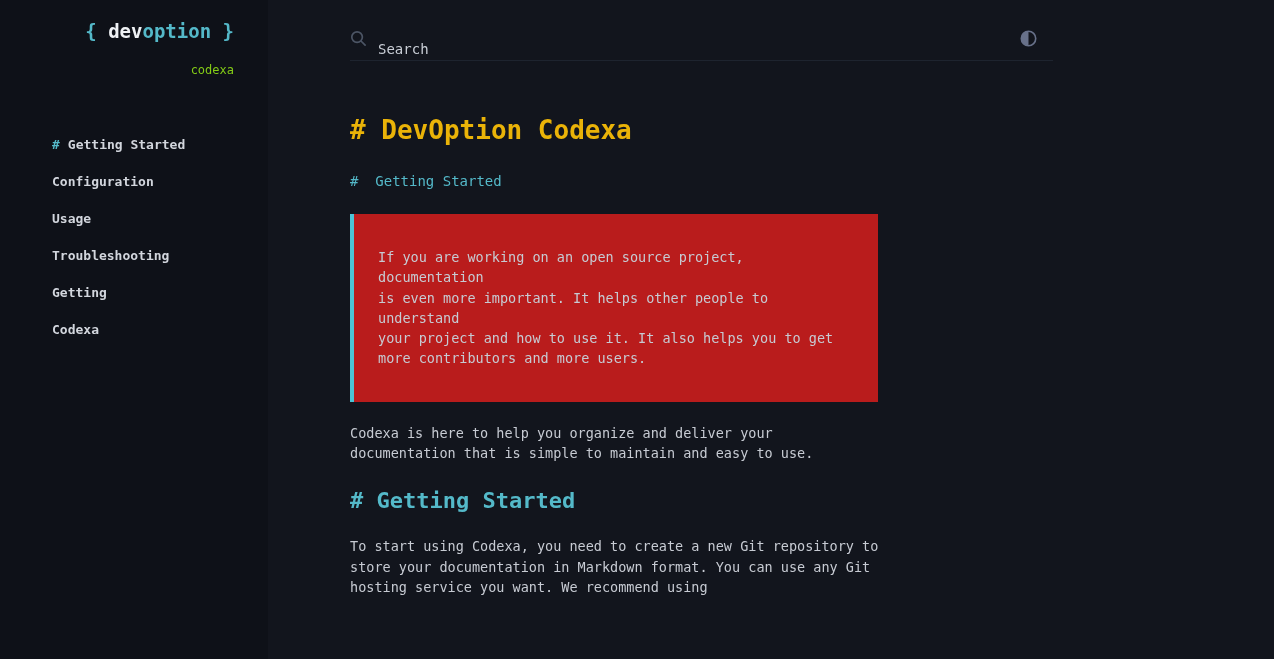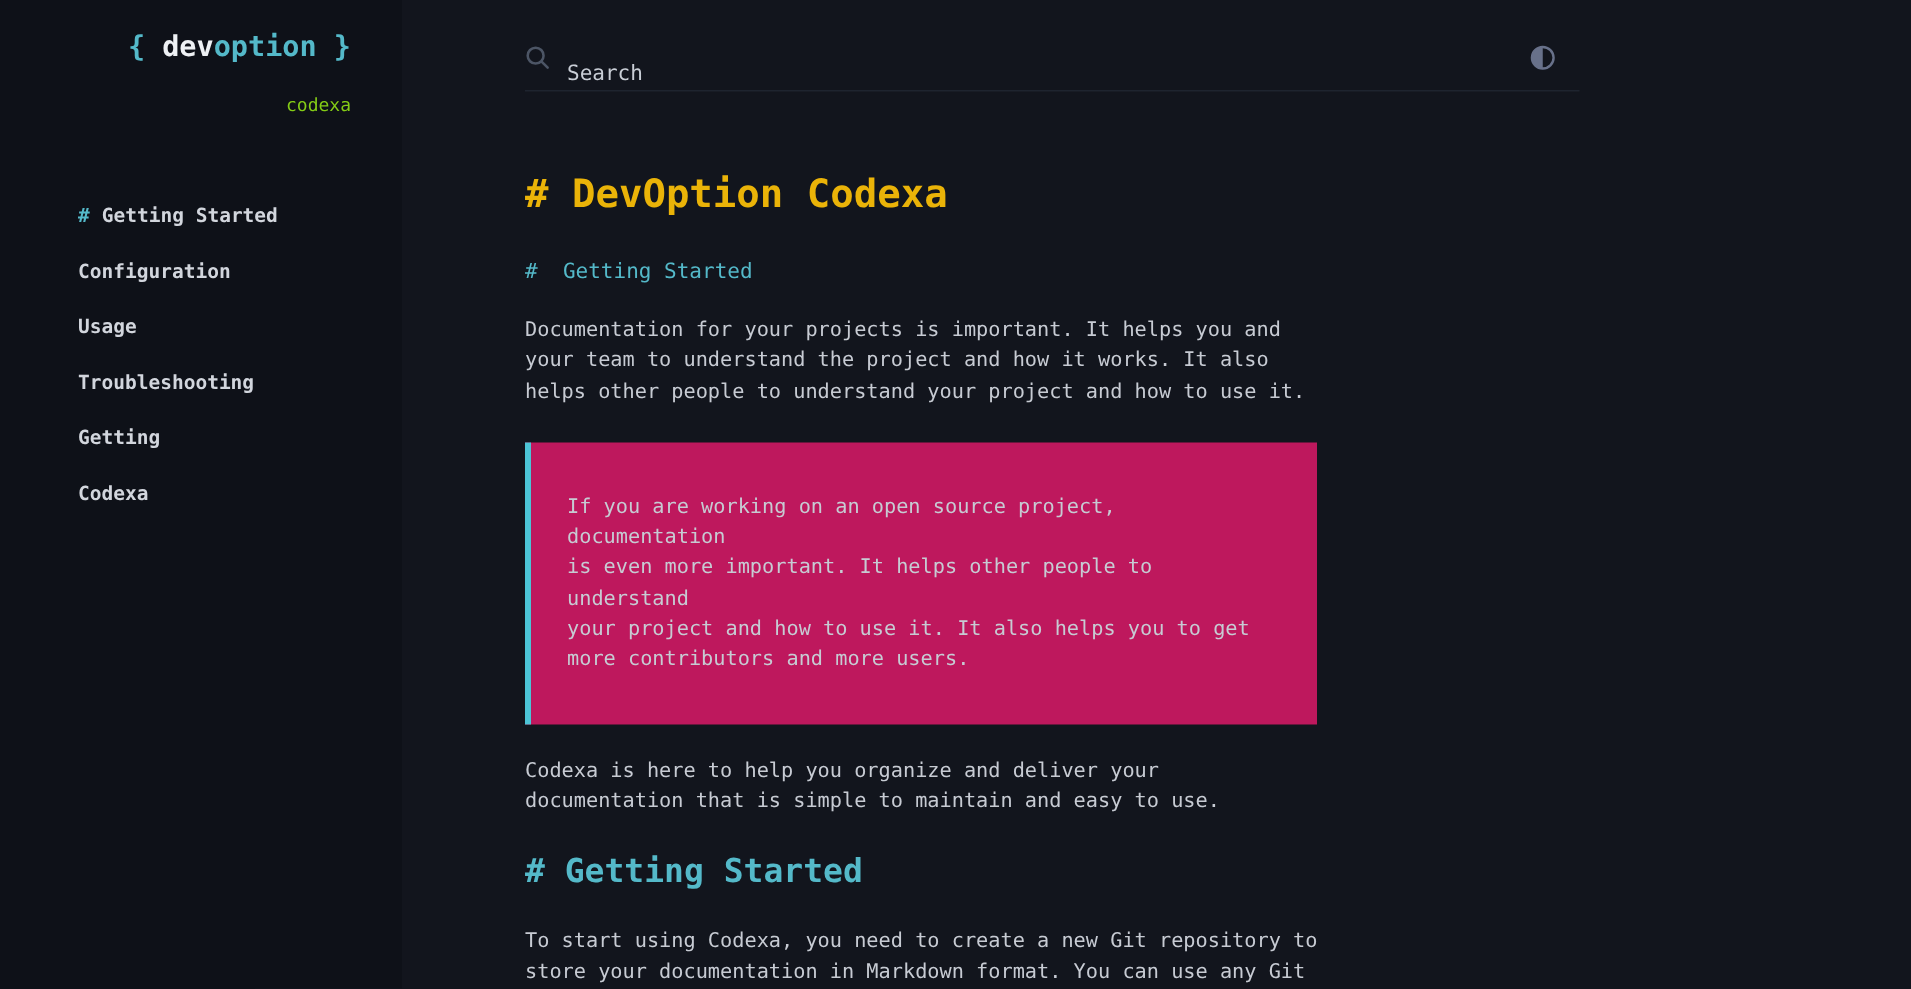--- a/index.html
+++ b/index.html
@@ -89,21 +89,21 @@
   }
   .doc p {
     margin-top: 21px;
     font-size: 13.5px;
     line-height: 20.3px;
     color: #c7cbd3;
     white-space: pre-wrap;
   }
   .doc blockquote {
     margin-top: 24px;
-    background: #be185d;
+    background: #b91c1c;
     border-left: 4px solid #4cc4d6;
     padding: 33px 24px;
     width: 528px;
   }
   .doc blockquote p { margin: 0; }
   .doc h2 {
     margin-top: 24px;
     font-size: 22px;
     font-weight: bold;
     color: #54b9c9;
@@ -144,23 +144,20 @@
           <circle cx="10" cy="10" r="7.6" fill="none" stroke="#68718a" stroke-width="1.7"></circle>
           <path d="M10 2.4 A7.6 7.6 0 0 0 10 17.6 Z" fill="#68718a"></path>
         </svg>
       </span>
     </button>
   </header>
 
   <article class="doc">
     <h1># DevOption Codexa</h1>
     <div class="anchor-sub">#  Getting Started</div>
-    <p>Documentation for your projects is important. It helps you and
-your team to understand the project and how it works. It also
-helps other people to understand your project and how to use it.</p>
     <blockquote>
       <p>If you are working on an open source project, documentation
 is even more important. It helps other people to understand
 your project and how to use it. It also helps you to get
 more contributors and more users.</p>
     </blockquote>
     <p>Codexa is here to help you organize and deliver your
 documentation that is simple to maintain and easy to use.</p>
     <h2># Getting Started</h2>
     <p><span>To start using Codexa, you need to create a new Git repository to

